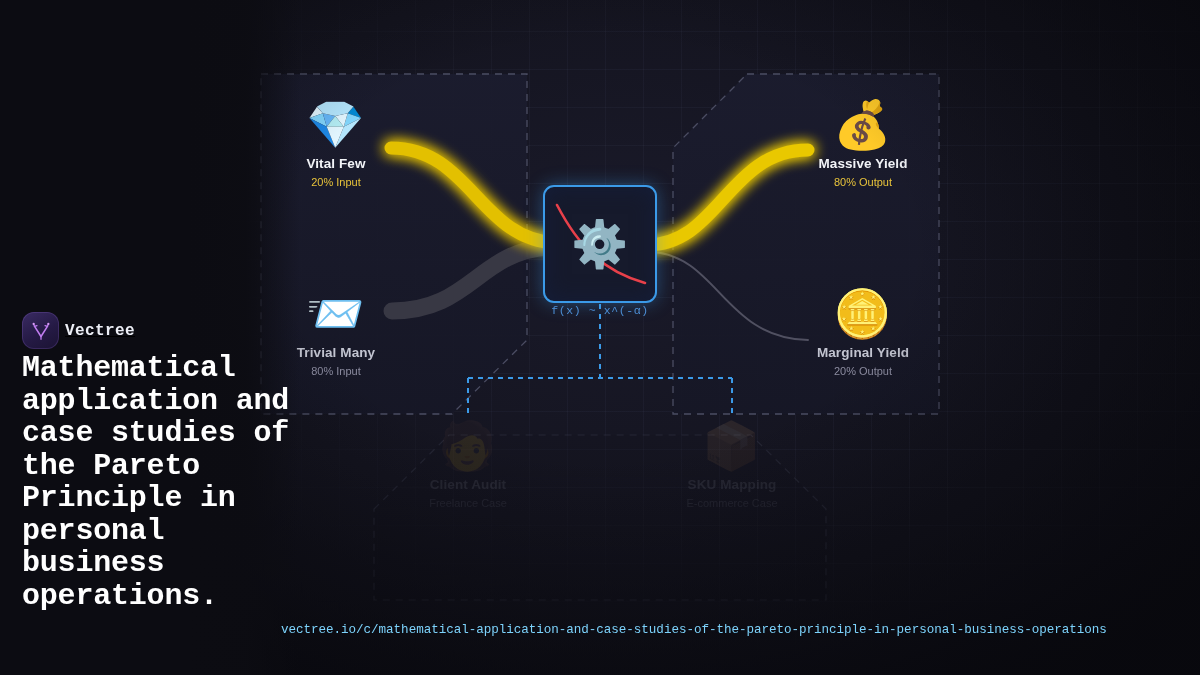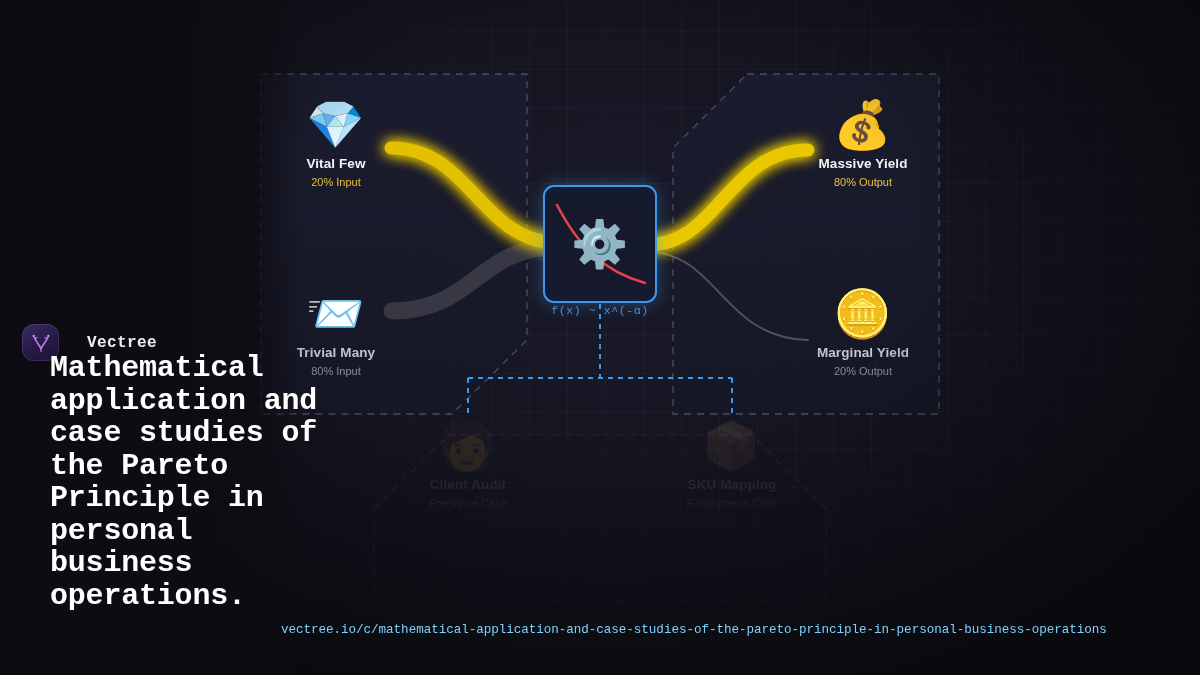--- a/index.html
+++ b/index.html
@@ -78,38 +78,38 @@
 
   
   #connectors{ position:absolute; left:0; top:0; width:1200px; height:675px; }
 
   
   #left-shade{
     position:absolute; left:0; top:0; width:300px; height:675px;
     background:linear-gradient(to right, #0c0c12 0%, #0c0c12 62%, rgba(12,12,18,.92) 82%, rgba(12,12,18,0) 100%);
   }
   #brand{
-    position:absolute; left:22px; top:324px; display:flex; align-items:center; gap:28px;
+    position:absolute; left:22px; top:312px; display:flex; align-items:center; gap:6px;text-decoration:underline;
   }
   #brand .logo{
     width:37px; height:37px; border-radius:12px;
     background:linear-gradient(150deg,#3a2b63 0%,#251a45 55%,#1b1333 100%);
     box-shadow:0 0 0 1px rgba(150,110,220,.22) inset;
     display:flex; align-items:center; justify-content:center;
   }
   #brand .brand-name{
     font-family:"Liberation Mono", monospace; font-size:16px; font-weight:bold;
     color:#eceef5; letter-spacing:.4px;
   }
   #headline{
     position:absolute; left:22px; top:352px; width:300px;
     font-family:"Liberation Mono", monospace;
     font-size:30px; line-height:32.5px; font-weight:bold; color:#ffffff;
     letter-spacing:-.2px;
-    white-space:pre-wrap; word-break:break-word;margin-left:28px;
+    white-space:pre-wrap; word-break:break-word;
   }
   #url{
     position:absolute; left:281px; top:623px;
     font-family:"Liberation Mono", monospace; font-size:12.6px; color:#7dd3fc;
     letter-spacing:-.05px; white-space:nowrap;
   }
 </style>
 </head>
 <body>
 

